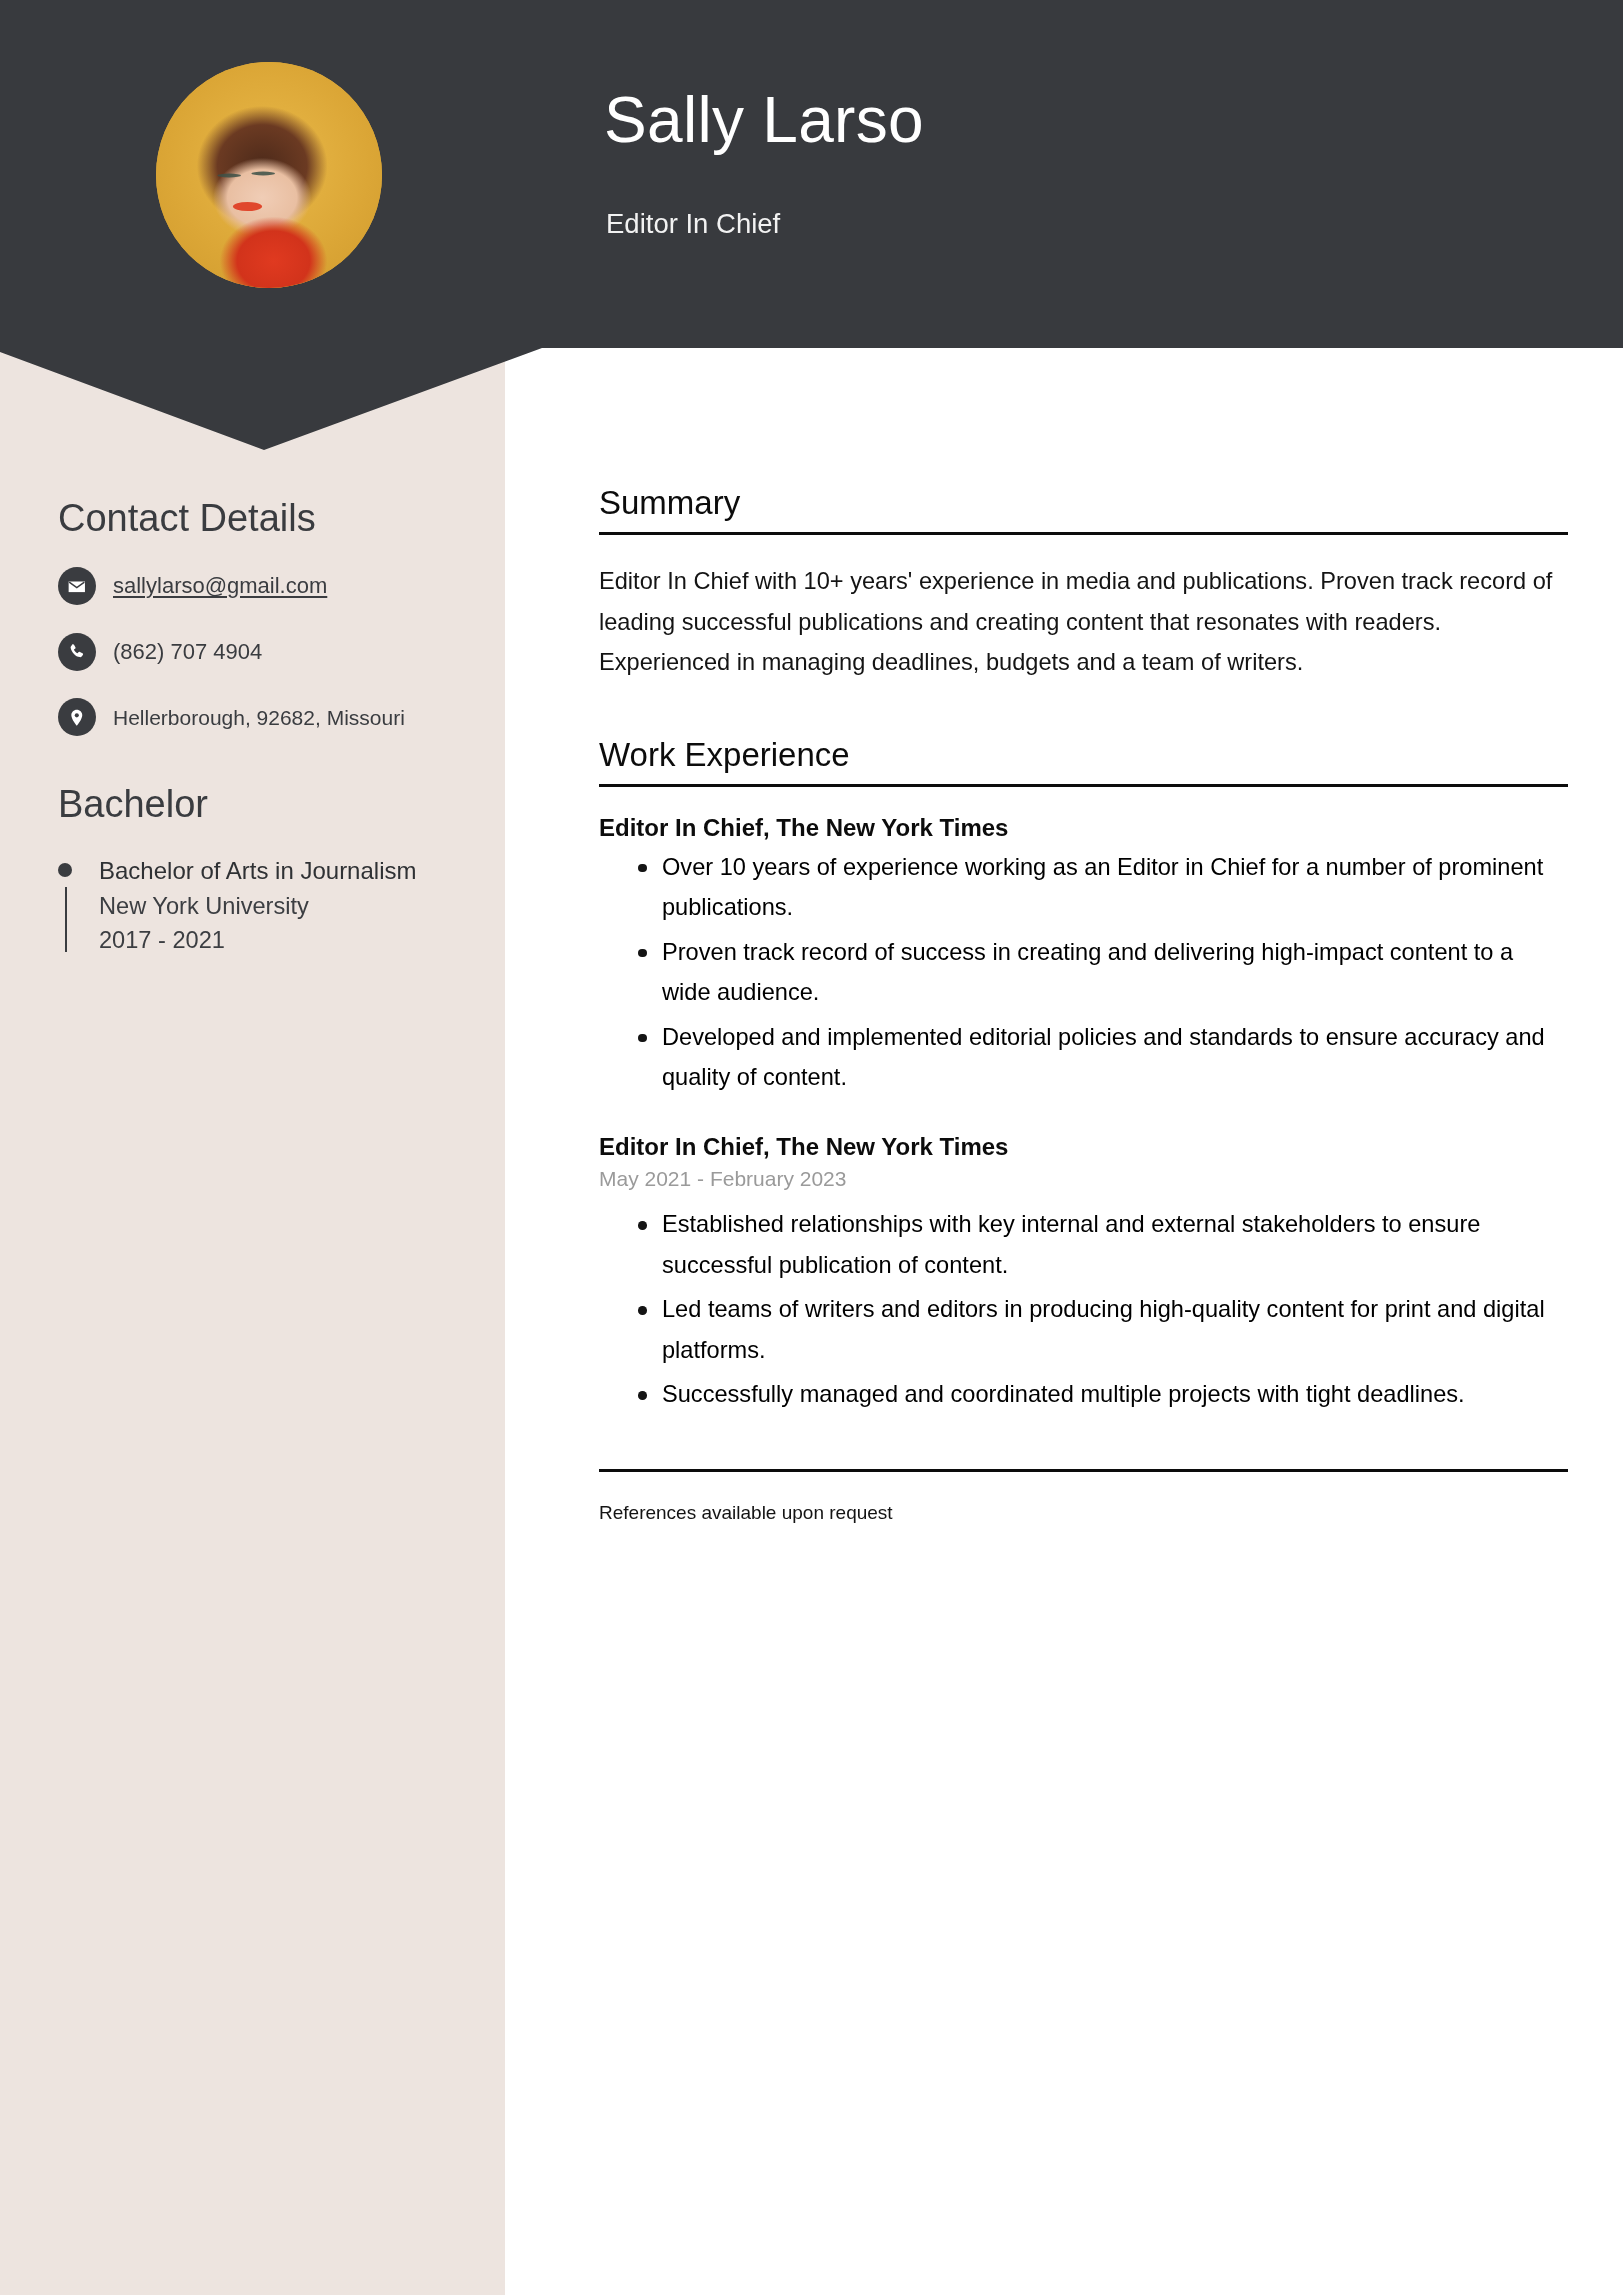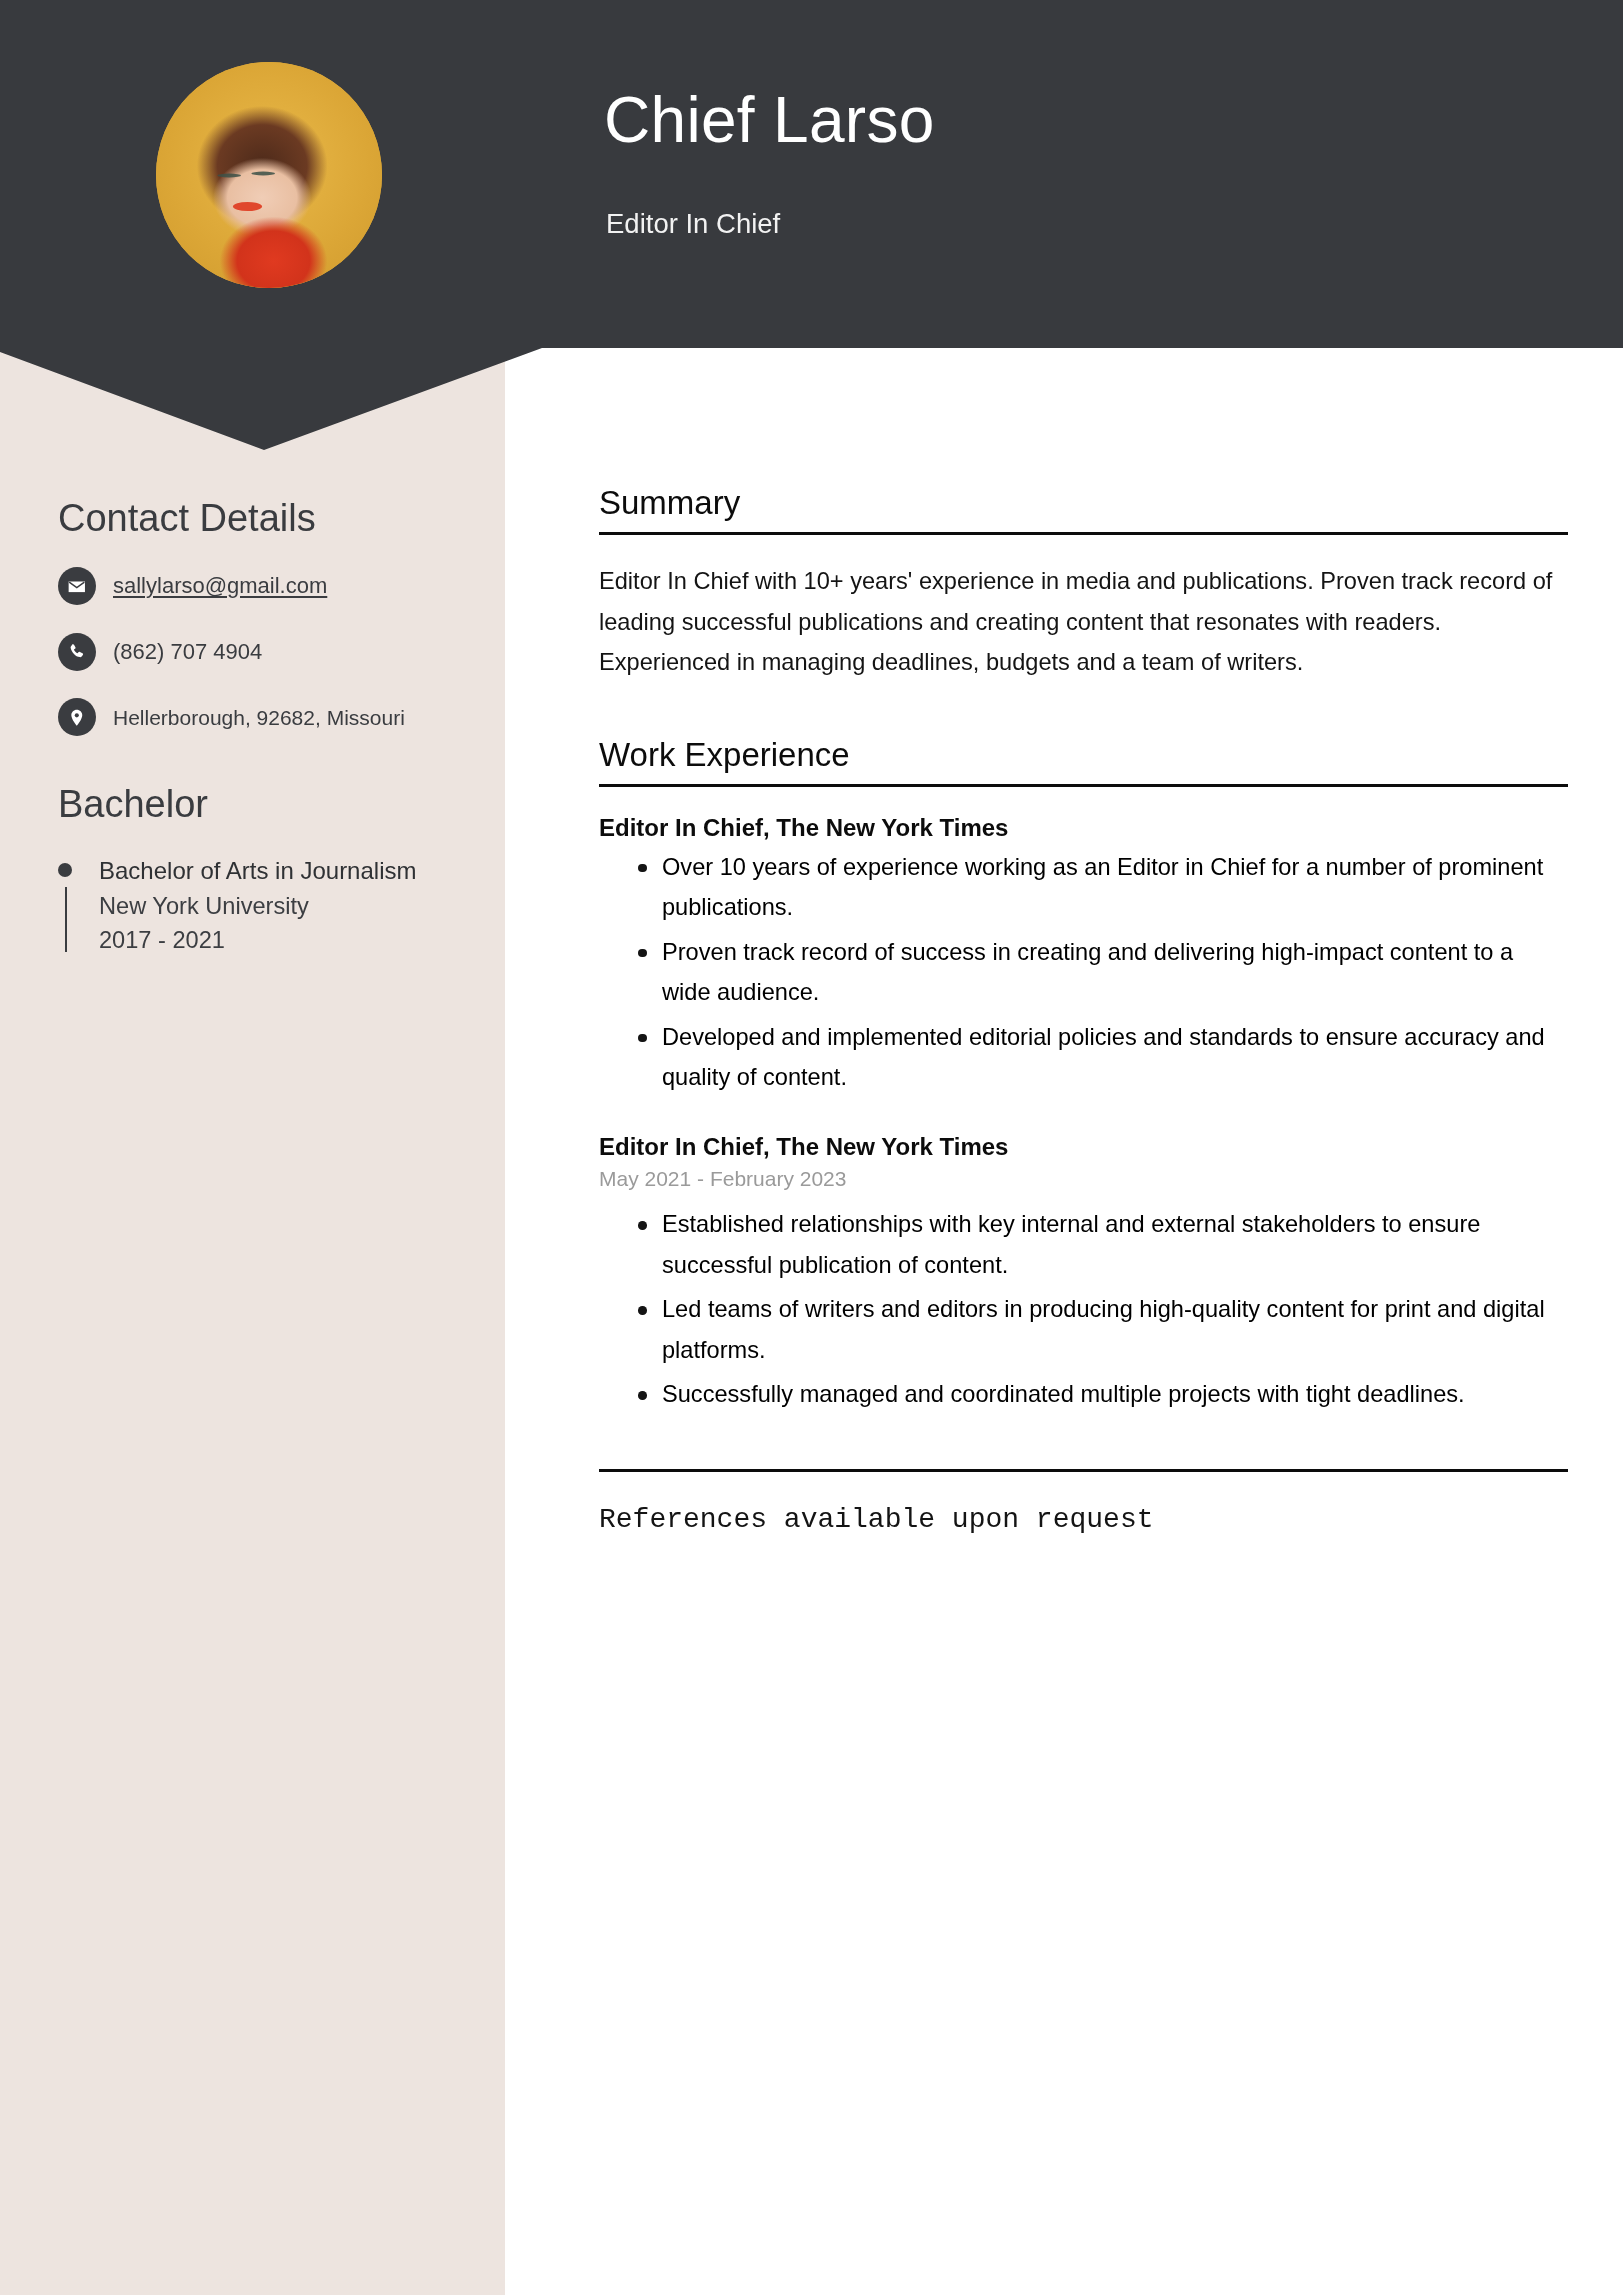--- a/index.html
+++ b/index.html
@@ -250,41 +250,40 @@
     position: absolute;
     left: -23.6px;
     top: 17px;
     width: 8.5px;
     height: 8.5px;
     border-radius: 50%;
     background: #141414;
   }
 
   .refs-text {
-    font-size: 28px;
+    font-size: 19px;
     color: #141414;
     line-height: 1.6;
     margin: 0;
-    font-family: Liberation Mono, monospace;
   }
 </style>
 </head>
 <body>
 
 <div class="page">
 
   <div class="sidebar-bg"></div>
 
   <div class="header"></div>
 
   <div class="avatar">
     <div class="avatar-photo"></div>
   </div>
 
-  <div class="name">Chief Larso</div>
+  <div class="name">Sally Larso</div>
   <div class="job-title">Editor In Chief</div>
 
   <div class="sidebar">
 
     <div class="side-block">
       <h2 class="side-heading">Contact Details</h2>
 
       <div class="contact-row">
         <span class="contact-icon">
           <svg viewBox="0 0 24 24" fill="#ffffff">

